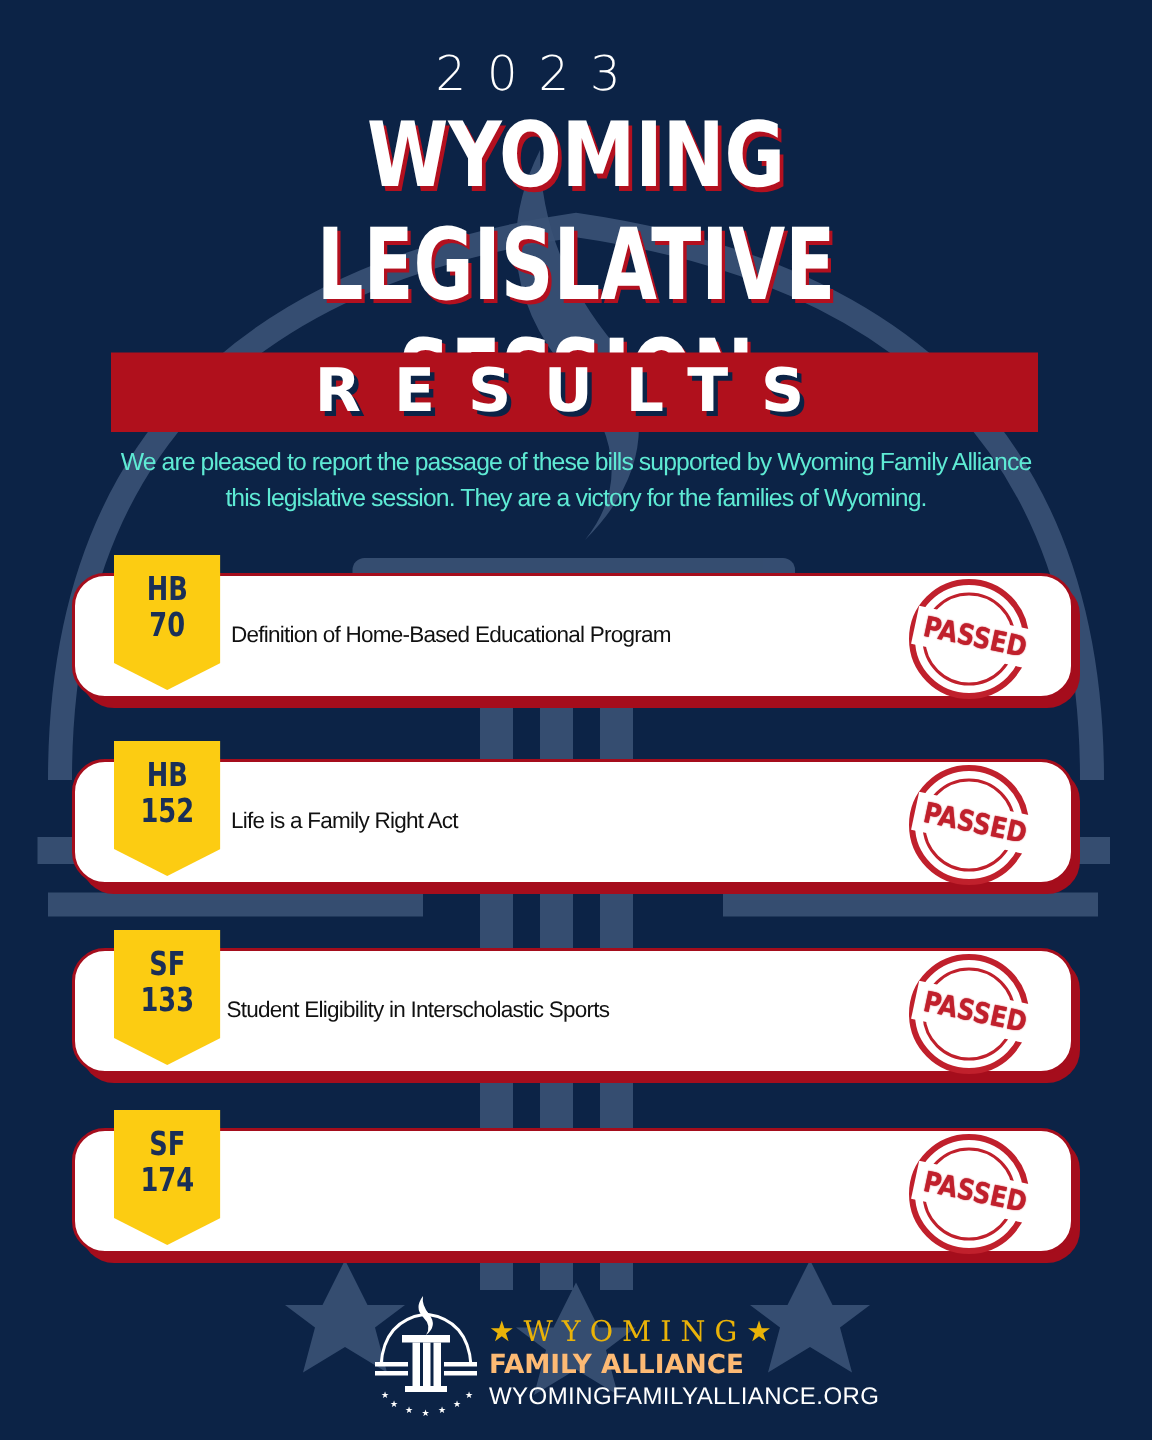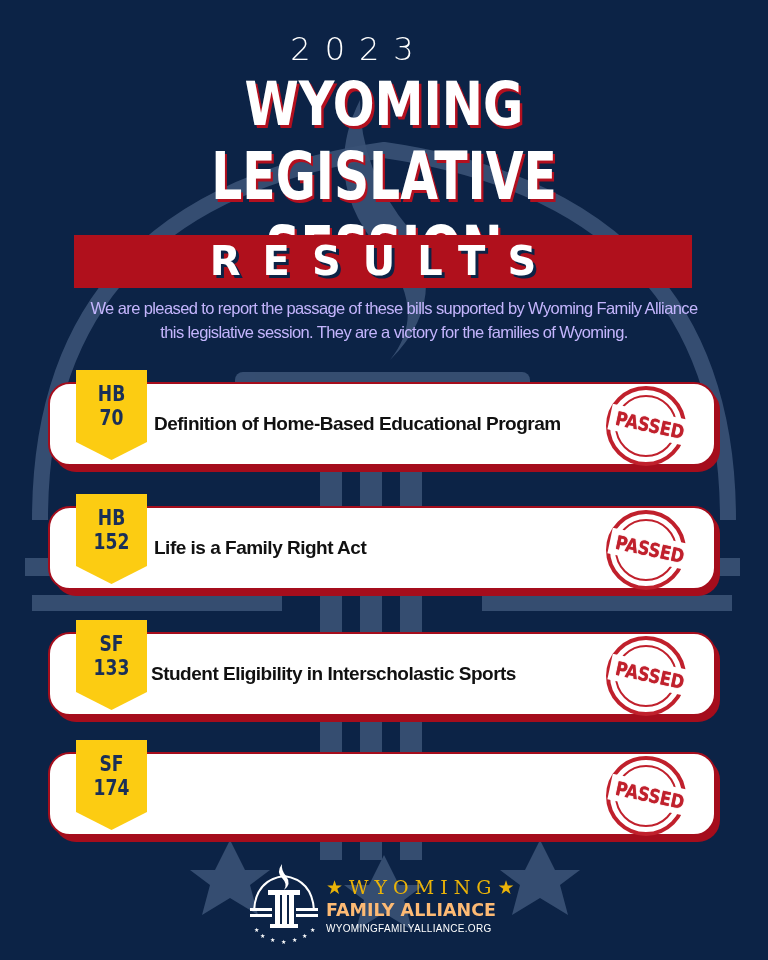--- a/index.html
+++ b/index.html
@@ -4,36 +4,36 @@
 <style>
   html, body { margin:0; padding:0; }
   body { width:768px; height:960px; overflow:hidden; background:#0c2346; position:relative; font-family:"Liberation Sans", sans-serif; }
   .bg-shape { position:absolute; pointer-events:none; }
   .year { position:absolute; top:30px; left:0; width:704px; text-align:center; color:#fff; font-size:32px; letter-spacing:14px; font-family:"DejaVu Sans", sans-serif; font-weight:300; padding-left:14px; box-sizing:border-box; }
   .title { position:absolute; left:0; width:768px; text-align:center; color:#fff; font-family:"DejaVu Sans", sans-serif; font-weight:bold; text-shadow:3px 3px 0 #b3101f; transform:scaleX(0.82); transform-origin:center; }
   .title1 { top:70px; font-size:60px; line-height:68px; }
   .title2 { top:140px; font-size:66px; line-height:74px; transform:scaleX(0.74); }
   .results-bar { position:absolute; top:235px; left:74px; width:618px; height:53px; background:#b0101c; }
   .results-text { position:absolute; top:235px; left:0; width:768px; text-align:center; color:#fff; font-family:"DejaVu Sans", sans-serif; font-weight:bold; font-size:40px; line-height:53px; letter-spacing:22px; box-sizing:border-box; text-shadow:3px 3px 0 #0c2346; }
-  .intro { position:absolute; top:296px; left:80px; width:628px; text-align:center; color:#c4b5fd; font-size:16.5px; line-height:24px; letter-spacing:-0.6px; }
+  .intro { position:absolute; top:296px; left:70px; width:628px; text-align:center; color:#5eead4; font-size:16.5px; line-height:24px; letter-spacing:-0.6px; }
   .card { position:absolute; left:48px; width:668px; height:84px; }
   .card-shadow { position:absolute; left:6px; top:6px; right:-4px; bottom:-6px; background:#a50d1c; border-radius:22px; }
   .card-body { position:absolute; inset:0; background:#fff; border:2px solid #a50d1c; border-radius:22px; box-sizing:border-box; }
   .ribbon { position:absolute; left:28px; top:-12px; width:71px; height:90px; background:#fccc12; clip-path:polygon(0 0,100% 0,100% 80%,50% 100%,0 80%); text-align:center; }
   .ribbon-fold { position:absolute; left:84px; top:-12px; width:0; height:0; border-left:10px solid #9aa6b8; border-top:12px solid transparent; }
   .ribbon-text { display:block; color:#1a2f57; font-family:"DejaVu Sans", sans-serif; font-weight:bold; font-size:22px; line-height:24px; padding-top:12px; transform:scaleX(0.78); }
-  .bill-title { position:absolute; left:106px; top:0; height:84px; line-height:84px; color:#111; font-size:19px; font-weight:bold; letter-spacing:-0.5px; }
+  .bill-title { position:absolute; left:106px; top:0; height:84px; line-height:84px; color:#111; font-size:15px; font-weight:normal; letter-spacing:-0.5px; }
   .stamp { position:absolute; right:30px; top:4px; width:80px; height:80px; border-radius:50%; border:4px solid #c0202c; box-sizing:border-box; }
   .stamp::before { content:""; position:absolute; inset:5px; border-radius:50%; border:2px solid #c0202c; }
   .stamp-text { position:absolute; left:-8px; top:22px; width:96px; text-align:center; color:#c0202c; background:#fff; font-family:"DejaVu Sans", sans-serif; font-weight:bold; font-size:19px; line-height:26px; transform:rotate(12deg) scaleX(0.85); text-shadow:0 0 1px #c0202c; }
   .footer { position:absolute; top:860px; left:248px; width:290px; height:84px; }
   .logo-mark { position:absolute; left:0; top:0; width:72px; height:84px; }
   .org-top { position:absolute; left:78px; top:16px; color:#eab308; font-family:"DejaVu Serif", serif; font-size:19px; letter-spacing:6px; white-space:nowrap; }
   .org-main { position:absolute; left:78px; top:40px; color:#fdba74; font-family:"DejaVu Sans", sans-serif; font-weight:bold; font-size:17.5px; white-space:nowrap; }
-  .org-url { position:absolute; left:78px; top:63px; color:#fff; font-size:10px; letter-spacing:0.3px; white-space:nowrap; }
+  .org-url { position:absolute; left:78px; top:63px; color:#fff; font-size:16px; letter-spacing:0.3px; white-space:nowrap; }
 </style>
 </head>
 <body>
 
 <svg class="bg-shape" width="768" height="960" style="left:0;top:0;">
   <g fill="none" stroke="#3a5275" stroke-width="16" opacity="0.9">
     <path d="M 40 520 Q 40 200 384 150 Q 728 200 728 520"></path>
   </g>
   <g fill="#3a5275" opacity="0.9">
     <path d="M 360 100 Q 320 180 380 250 Q 430 310 390 360 Q 450 300 410 230 Q 360 170 360 100 Z"></path>

